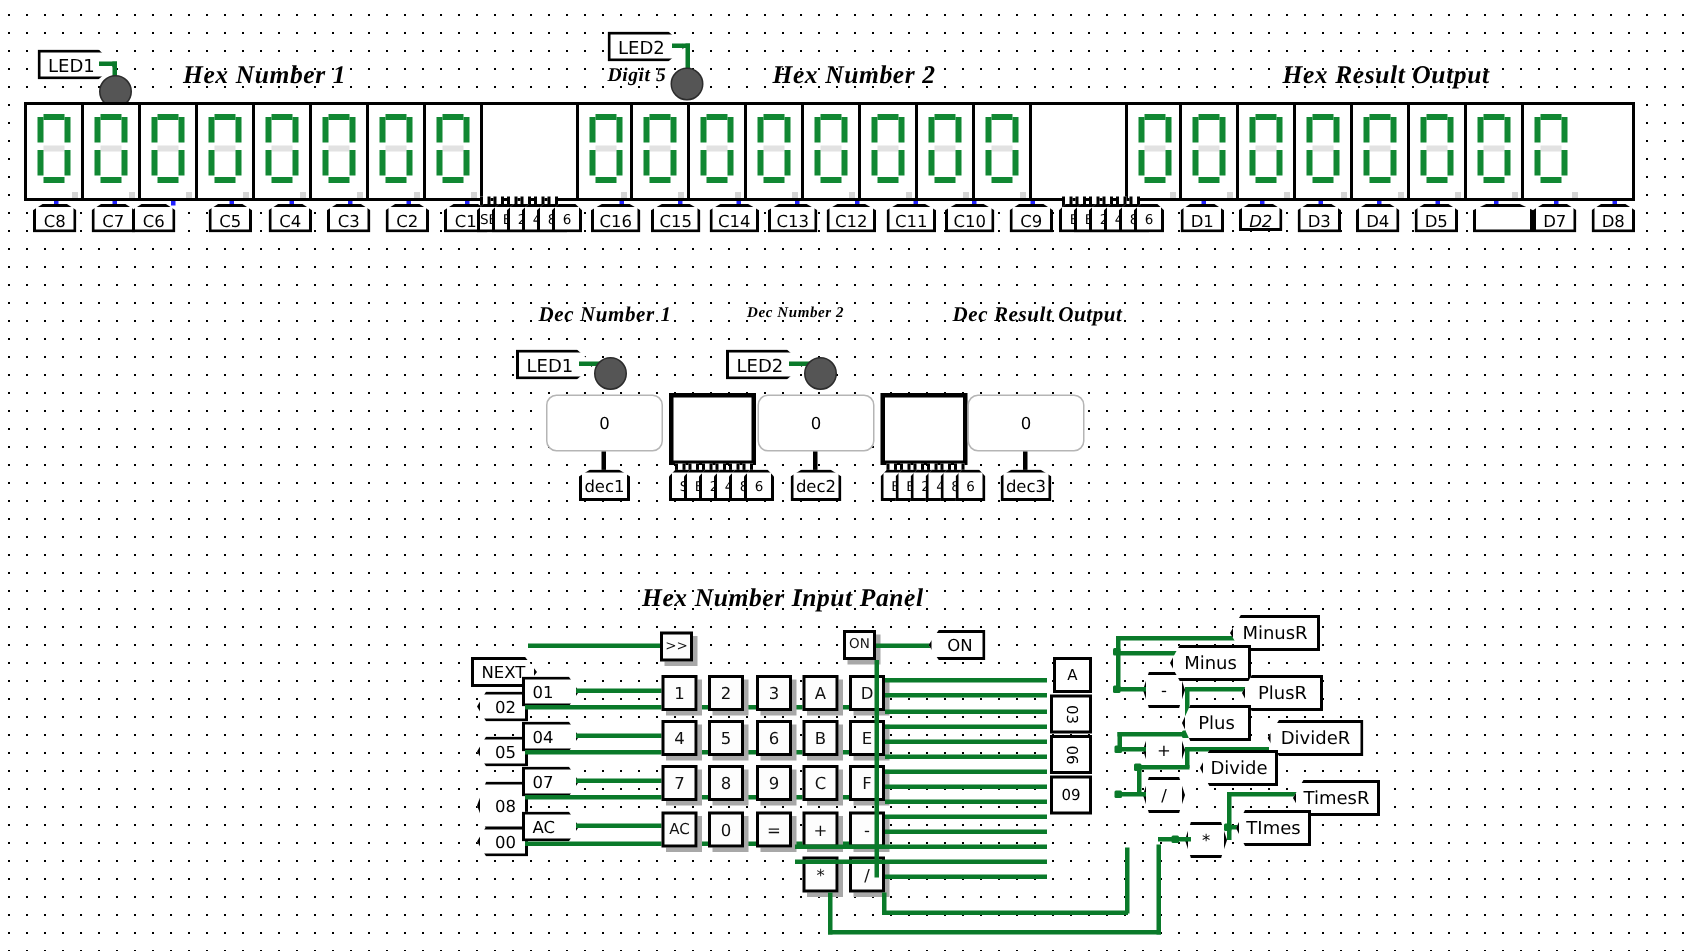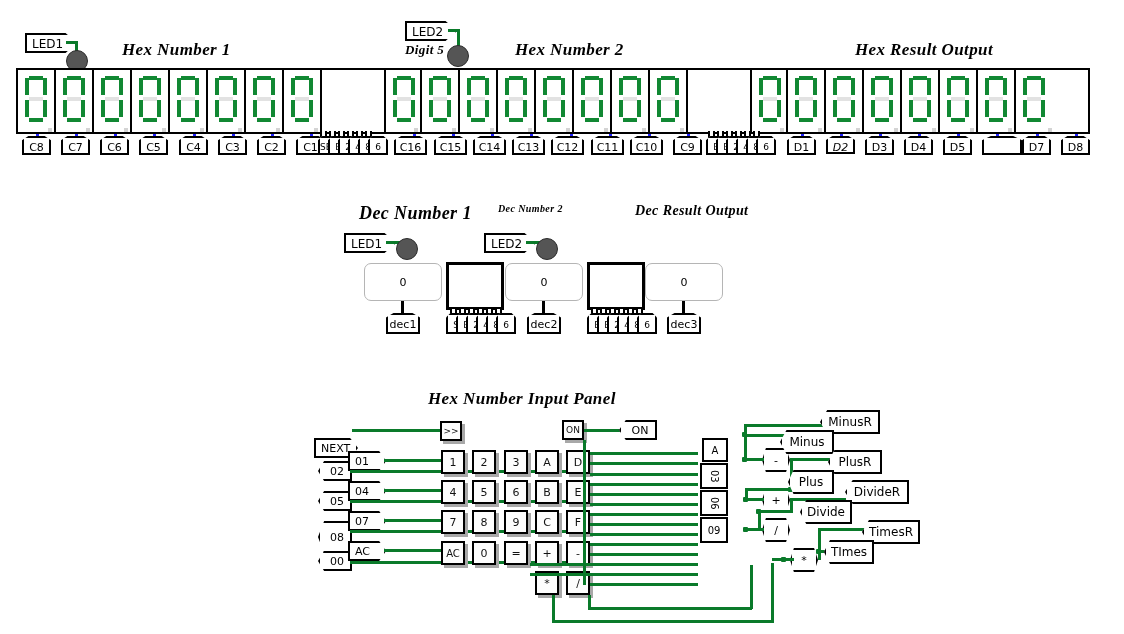--- a/index.html
+++ b/index.html
@@ -476,21 +476,21 @@
 <div class="bluedot" style="left:840px;top:134px;"></div>
 <div class="bluedot" style="left:879px;top:134px;"></div>
 <div class="bluedot" style="left:918px;top:134px;"></div>
 <div class="bluedot" style="left:957px;top:134px;"></div>
 <div class="bluedot" style="left:996px;top:134px;"></div>
 <div class="bluedot" style="left:1036px;top:134px;"></div>
 <div class="bluedot" style="left:1075px;top:134px;"></div>
 
 <div class="tagdn" style="left:22px;top:136px;width:29px;height:19px;">C8</div>
 <div class="tagdn" style="left:61px;top:136px;width:29px;height:19px;">C7</div>
-<div class="tagdn" style="left:100px;top:136px;width:29px;height:19px;">C6</div>
+<div class="tagdn" style="left:88px;top:136px;width:29px;height:19px;">C6</div>
 <div class="tagdn" style="left:139px;top:136px;width:29px;height:19px;">C5</div>
 <div class="tagdn" style="left:179px;top:136px;width:29px;height:19px;">C4</div>
 <div class="tagdn" style="left:218px;top:136px;width:29px;height:19px;">C3</div>
 <div class="tagdn" style="left:257px;top:136px;width:29px;height:19px;">C2</div>
 <div class="tagdn" style="left:296px;top:136px;width:29px;height:19px;">C1</div>
 
 <div class="tagdn" style="left:318px;top:136px;width:20px;height:19px;font-size:9px;padding-top:5px;">SEG</div>
 <div class="tagdn" style="left:328px;top:136px;width:20px;height:19px;font-size:9px;padding-top:5px;">E</div>
 <div class="tagdn" style="left:338px;top:136px;width:20px;height:19px;font-size:9px;padding-top:5px;">2</div>
 <div class="tagdn" style="left:348px;top:136px;width:20px;height:19px;font-size:9px;padding-top:5px;">4</div>
@@ -515,21 +515,21 @@
 
 <div class="tagdn" style="left:787px;top:136px;width:29px;height:19px;">D1</div>
 <div class="tagdn" style="left:826px;top:136px;width:29px;height:18px;font-style:italic;">D2</div>
 <div class="tagdn" style="left:865px;top:136px;width:29px;height:19px;">D3</div>
 <div class="tagdn" style="left:904px;top:136px;width:29px;height:19px;">D4</div>
 <div class="tagdn" style="left:943px;top:136px;width:29px;height:19px;">D5</div>
 <div class="tagdn" style="left:982px;top:136px;width:29px;height:19px;padding-left:36px;">D6</div>
 <div class="tagdn" style="left:1022px;top:136px;width:29px;height:19px;">D7</div>
 <div class="tagdn" style="left:1061px;top:136px;width:29px;height:19px;">D8</div>
 
-<div class="title abs" style="left:359px;top:203px;font-size:18px;">Dec Number 1</div>
+<div class="title abs" style="left:359px;top:203px;font-size:14px;">Dec Number 1</div>
 <div class="title abs" style="left:498px;top:203px;font-size:10px;">Dec Number 2</div>
 <div class="title abs" style="left:635px;top:203px;font-size:14px;">Dec Result Output</div>
 
 <div class="ledflag" style="left:344px;top:233px;width:52px;height:20px;">LED1</div>
 <div class="wire" style="left:386px;top:241px;width:18px;height:3px;"></div>
 <div class="ledbulb" style="left:396px;top:238px;"></div>
 
 <div class="ledflag" style="left:484px;top:233px;width:52px;height:20px;">LED2</div>
 <div class="wire" style="left:526px;top:241px;width:18px;height:3px;"></div>
 <div class="ledbulb" style="left:536px;top:238px;"></div>

